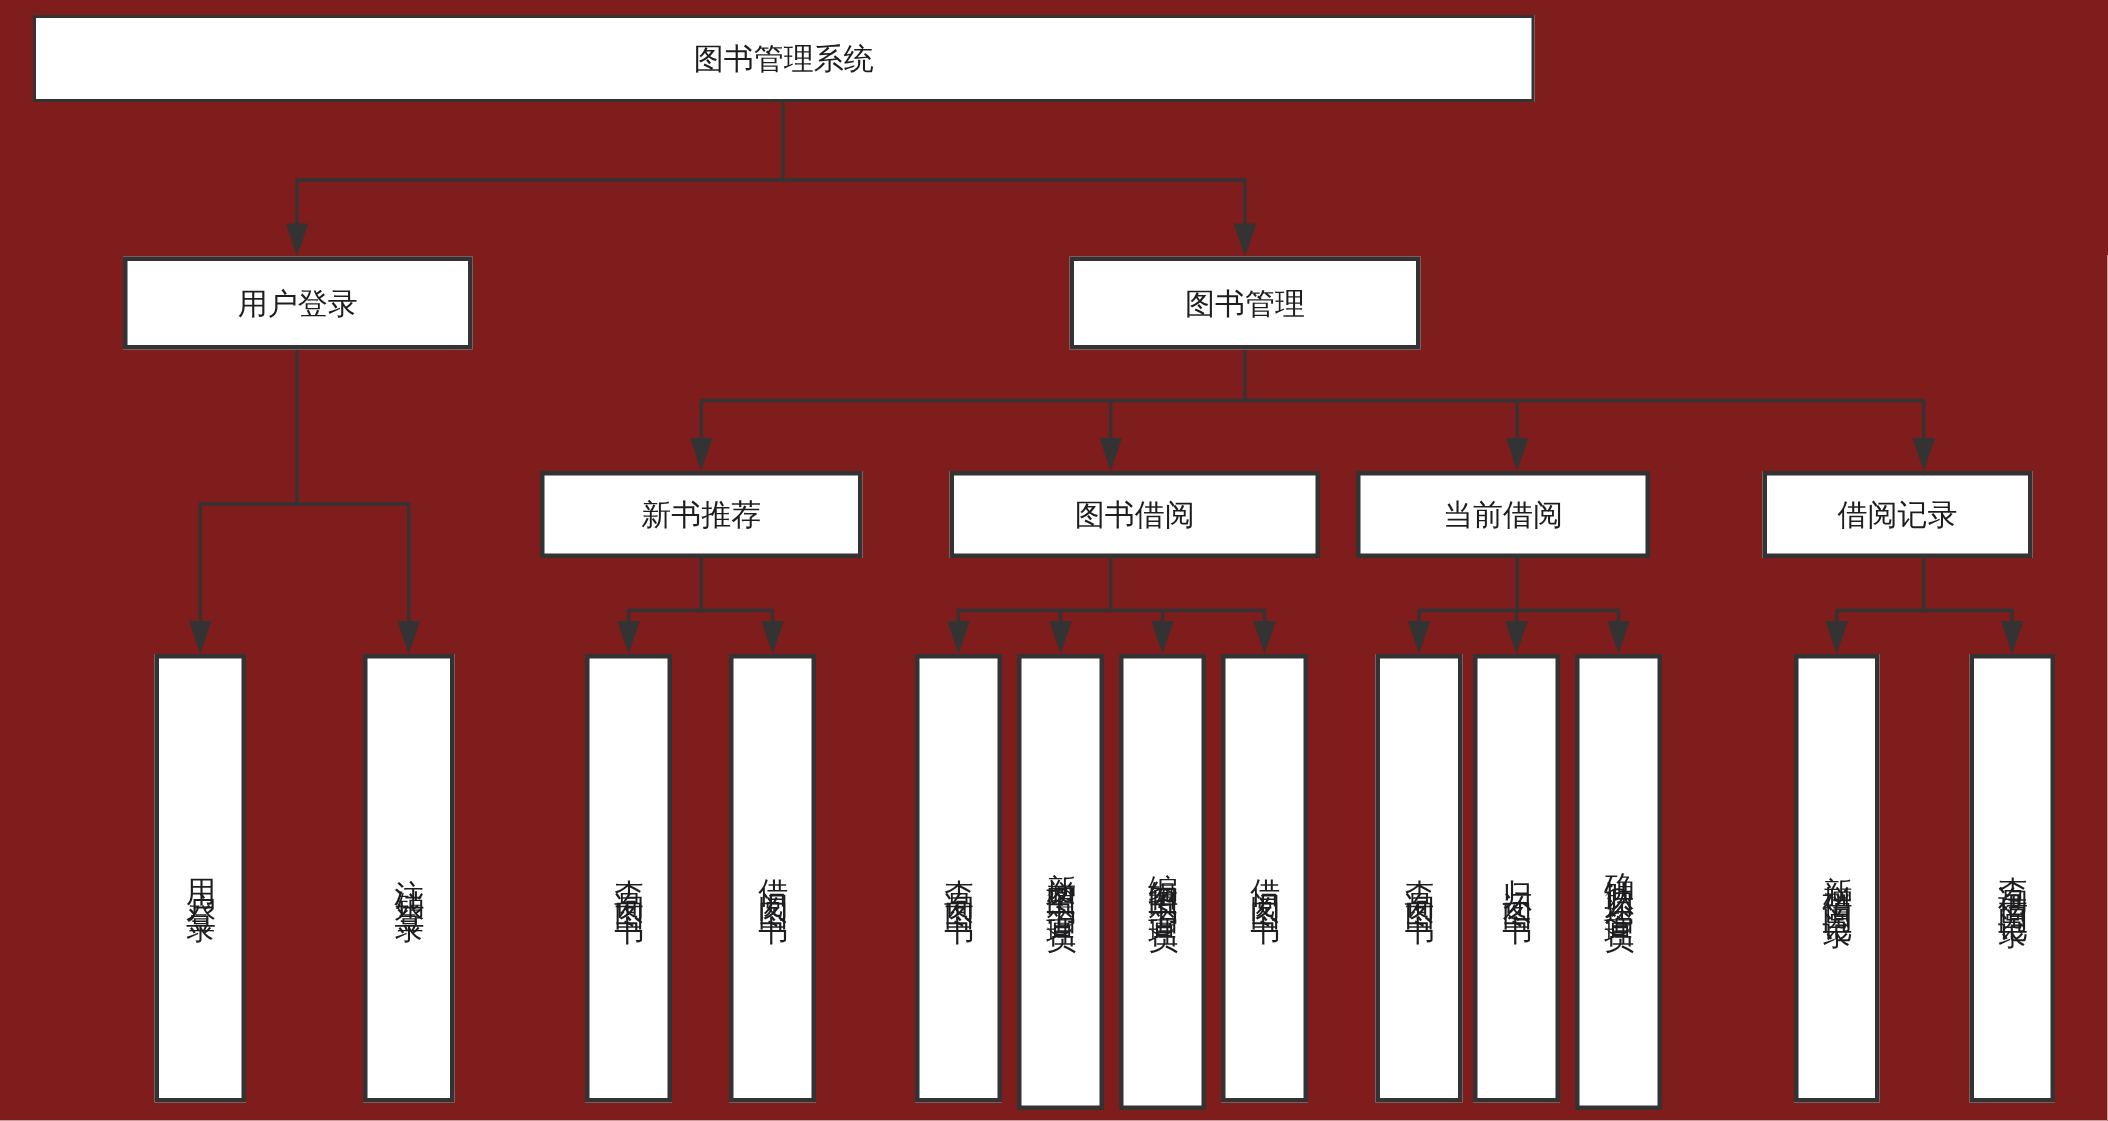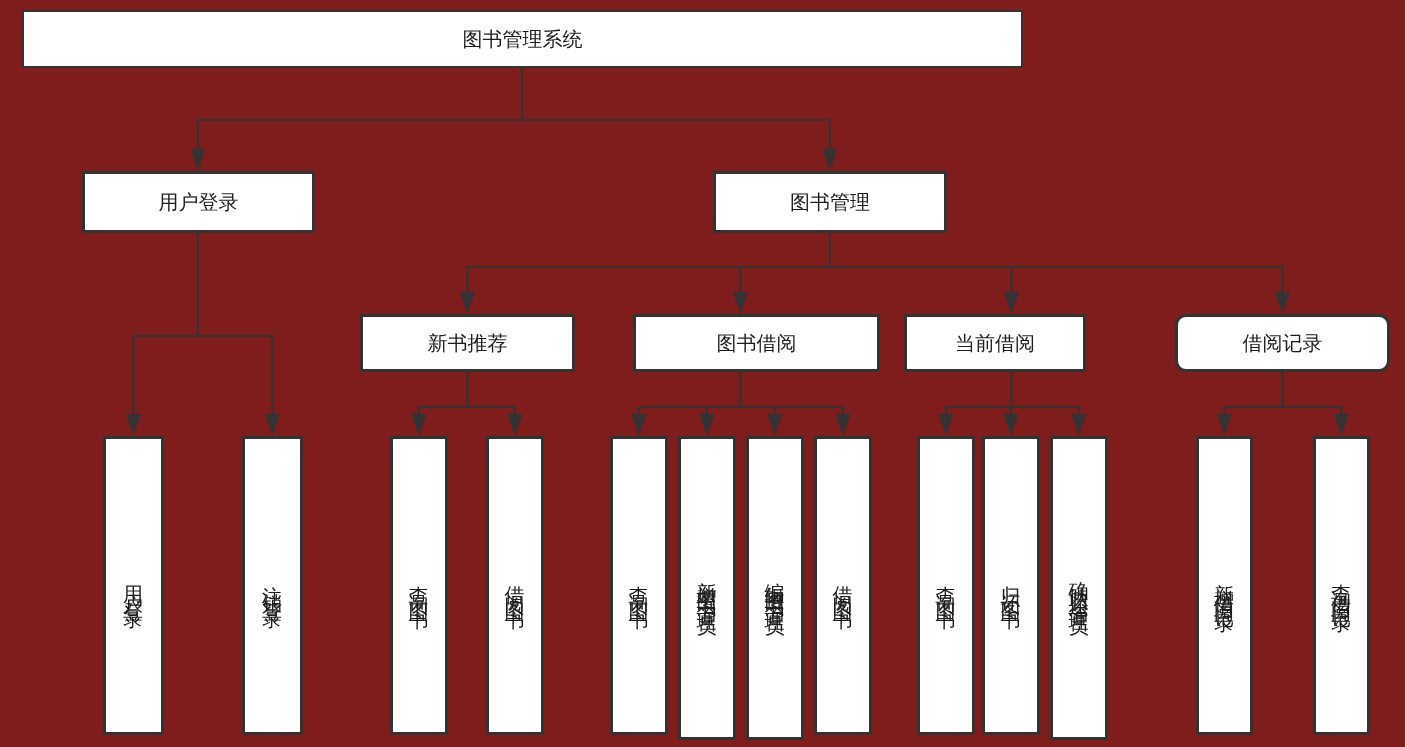--- a/index.html
+++ b/index.html
@@ -110,22 +110,22 @@
     </g>
   </svg>
 
   <div class="box root" style="left:22px; top:10px; width:1001px; height:58px;">图书管理系统</div>
 
   <div class="box" style="left:82px; top:171px; width:233px; height:62px;">用户登录</div>
   <div class="box" style="left:713px; top:171px; width:234px; height:62px;">图书管理</div>
 
   <div class="box" style="left:360px; top:314px; width:215px; height:58px;">新书推荐</div>
   <div class="box" style="left:633px; top:314px; width:247px; height:58px;">图书借阅</div>
-  <div class="box" style="left:904px; top:314px; width:182px; height:58px;">当前借阅</div>
-  <div class="box" style="left:1175px; top:314px; width:215px; height:58px;border-radius:11px;">借阅记录</div>
+  <div class="box" style="left:904px; top:314px; width:196px; height:58px;">当前借阅</div>
+  <div class="box" style="left:1175px; top:314px; width:180px; height:58px;">借阅记录</div>
 
   <div class="box" style="left:103px; top:436px; width:61px; height:299px;">
     <span class="vtext">用户登录</span>
   </div>
   <div class="box" style="left:242px; top:436px; width:61px; height:299px;">
     <span class="vtext">注销登录</span>
   </div>
 
   <div class="box" style="left:390px; top:436px; width:58px; height:299px;">
     <span class="vtext">查询图书</span>

